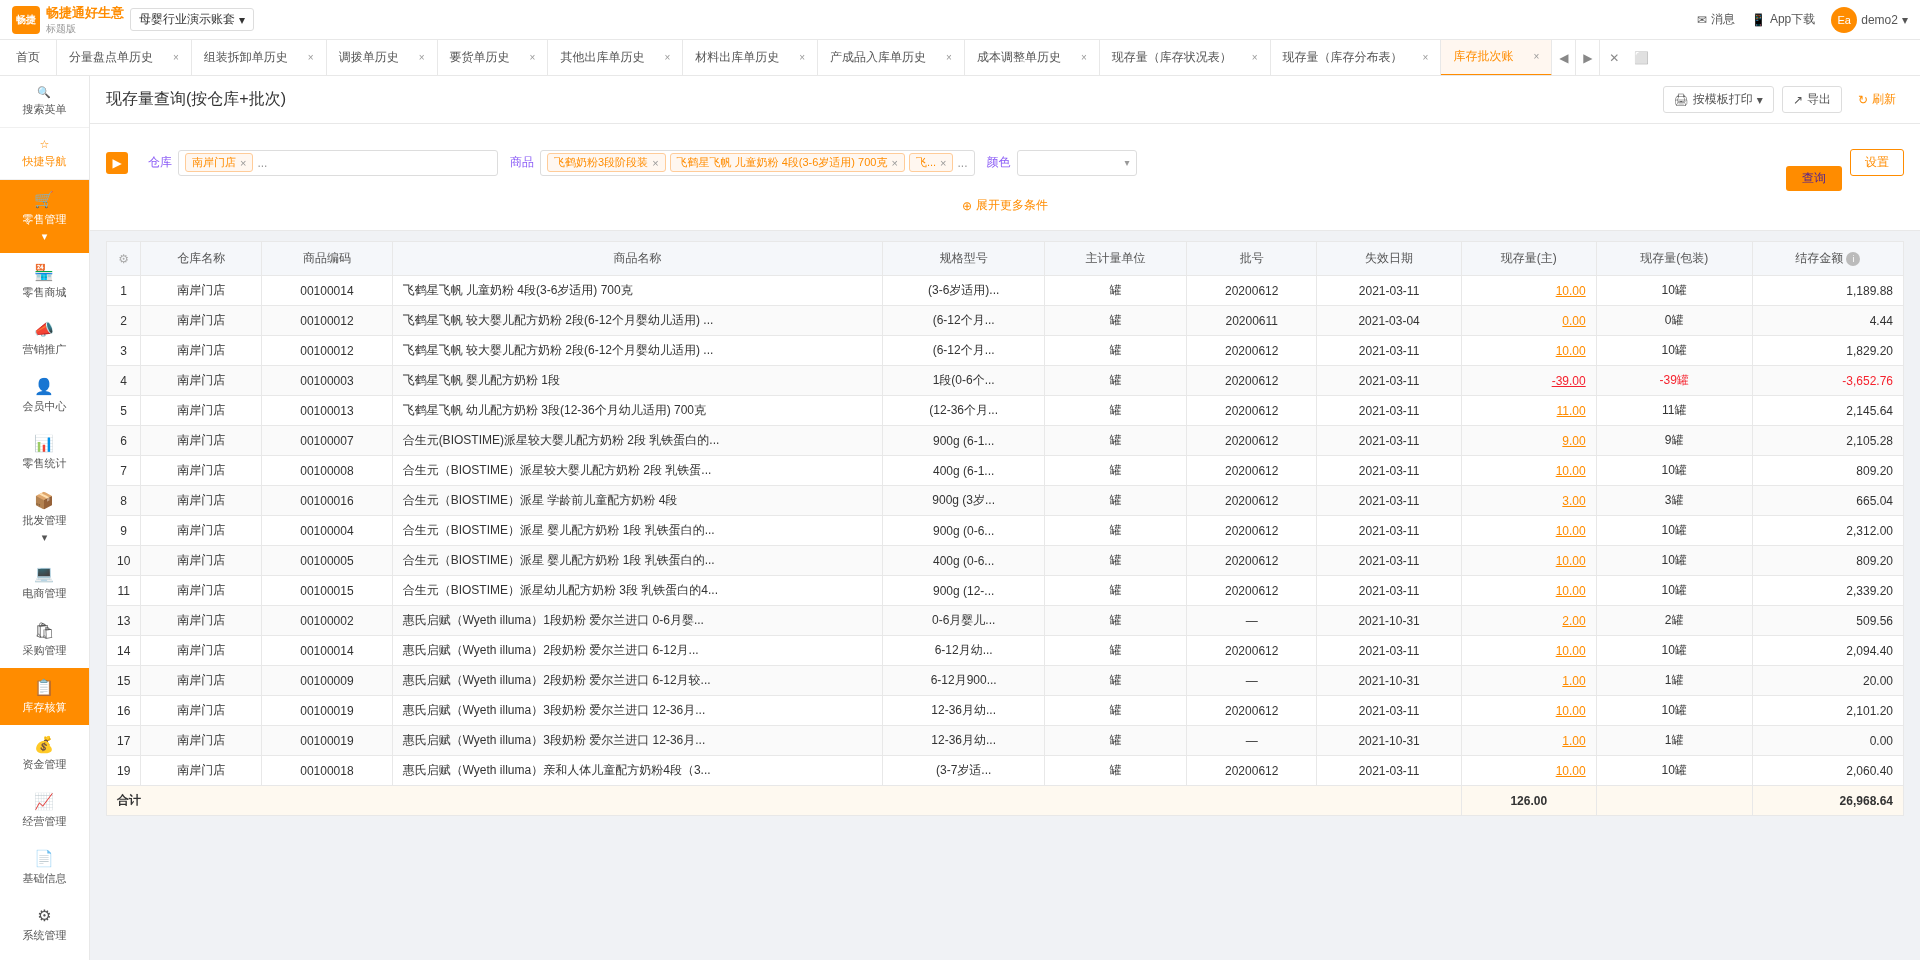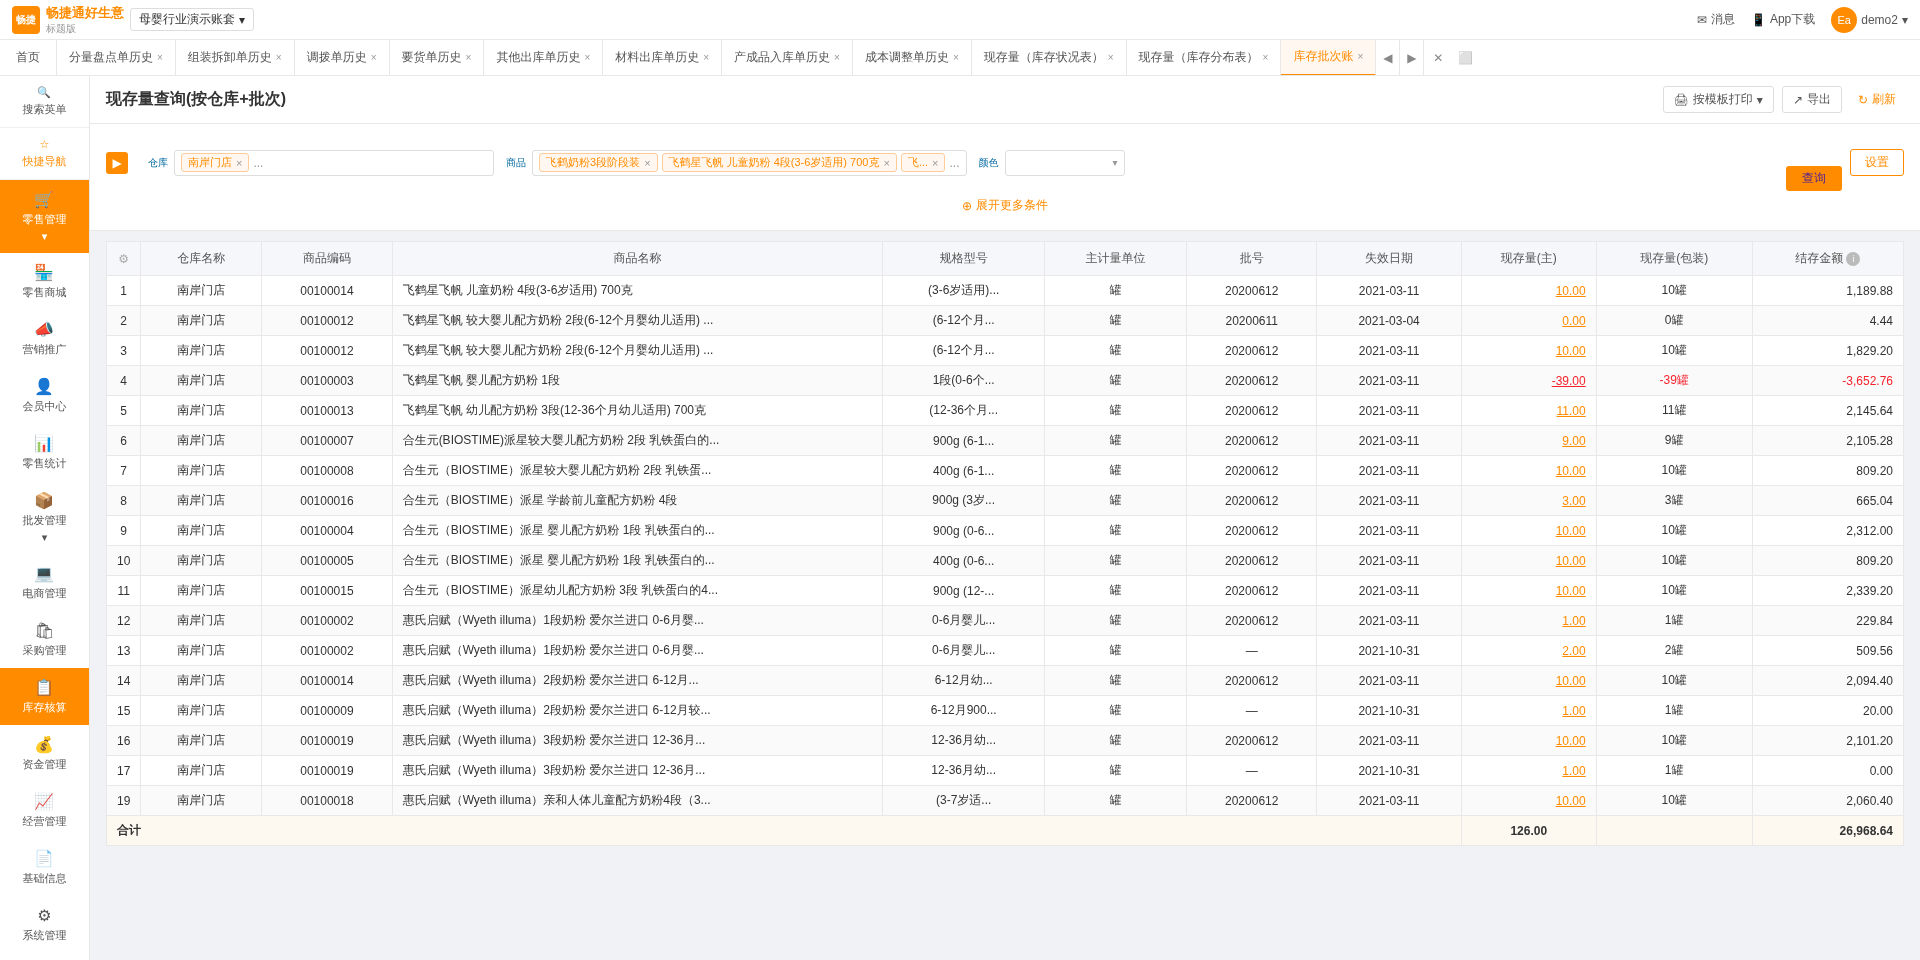--- a/index.html
+++ b/index.html
@@ -9,49 +9,49 @@
     .top-bar { display: flex; align-items: center; background: #fff; height: 40px; padding: 0 12px; border-bottom: 1px solid #e8e8e8; justify-content: space-between; }
     .logo-area { display: flex; align-items: center; gap: 6px; }
     .logo-icon { width: 28px; height: 28px; background: #ff8c00; border-radius: 4px; display: flex; align-items: center; justify-content: center; color: #fff; font-size: 10px; font-weight: bold; }
     .top-right { display: flex; align-items: center; gap: 16px; font-size: 12px; color: #555; }
     .top-right-item { display: flex; align-items: center; gap: 4px; cursor: pointer; }
     .avatar { width: 26px; height: 26px; background: #ff8c00; border-radius: 50%; display: flex; align-items: center; justify-content: center; color: #fff; font-size: 11px; }
     .dropdown-select { display: flex; align-items: center; gap: 4px; border: 1px solid #ddd; border-radius: 3px; padding: 2px 8px; font-size: 12px; cursor: pointer; background: #fff; }
 
     
     .tab-bar { display: flex; align-items: center; background: #fff; border-bottom: 1px solid #e8e8e8; height: 36px; overflow: hidden; }
-    .tab-item { display: flex; align-items: center; gap: 4px; padding: 0 12px; height: 36px; border-right: 1px solid #e8e8e8; cursor: pointer; white-space: nowrap; font-size: 12px; color: #555; flex-shrink: 0; }
+    .tab-item { display: flex; align-items: center; gap: 20px; padding: 0 12px; height: 36px; border-right: 1px solid #e8e8e8; cursor: pointer; white-space: nowrap; font-size: 12px; color: #555; flex-shrink: 0; }
     .tab-item.active { background: #fff7f0; color: #ff8c00; border-bottom: 2px solid #ff8c00; }
     .tab-item .close-icon { color: #999; font-size: 10px; }
     .tab-home { padding: 0 16px; font-size: 12px; color: #555; height: 36px; display: flex; align-items: center; border-right: 1px solid #e8e8e8; cursor: pointer; }
     .tab-nav-btn { width: 24px; height: 36px; display: flex; align-items: center; justify-content: center; cursor: pointer; border-right: 1px solid #e8e8e8; color: #888; }
     .tab-close-all { width: 28px; height: 36px; display: flex; align-items: center; justify-content: center; cursor: pointer; color: #888; }
 
     
     .main-layout { display: flex; height: calc(960px - 76px); }
 
     
     .sidebar { width: 90px; background: #fff; border-right: 1px solid #e8e8e8; display: flex; flex-direction: column; overflow-y: auto; flex-shrink: 0; }
     .sidebar-item { display: flex; flex-direction: column; align-items: center; padding: 10px 0; cursor: pointer; font-size: 11px; color: #555; gap: 3px; }
     .sidebar-item.active { background: #ff8c00; color: #fff; }
     .sidebar-item .s-icon { font-size: 16px; }
     .sidebar-search { display: flex; flex-direction: column; align-items: center; padding: 10px 0; cursor: pointer; font-size: 11px; color: #555; gap: 3px; border-bottom: 1px solid #f0f0f0; }
     .sidebar-nav { display: flex; flex-direction: column; align-items: center; padding: 10px 0; cursor: pointer; font-size: 11px; color: #ff8c00; gap: 3px; border-bottom: 1px solid #f0f0f0; }
 
     
     .content { flex: 1; display: flex; flex-direction: column; overflow: hidden; background: #f0f2f5; }
     .page-header { background: #fff; padding: 10px 16px 0; display: flex; align-items: center; justify-content: space-between; border-bottom: 1px solid #e8e8e8; }
-    .page-title { font-size: 16px; font-weight: bold; color: #333; padding-bottom: 10px; }
+    .page-title { font-size: 16px; font-weight: normal; color: #333; padding-bottom: 10px; }
     .header-actions { display: flex; align-items: center; gap: 8px; padding-bottom: 10px; }
 
     
     .search-area { background: #fff; padding: 10px 16px; border-bottom: 1px solid #e8e8e8; }
     .search-row { display: flex; align-items: center; gap: 12px; flex-wrap: wrap; }
     .search-field { display: flex; align-items: center; gap: 6px; }
-    .search-label { font-size: 10px; color: #0369a1; white-space: nowrap; }
+    .search-label { font-size: 12px; color: #8b5cf6; white-space: nowrap; }
     .search-tag { display: flex; align-items: center; gap: 4px; background: #fff7f0; border: 1px solid #ffcc99; border-radius: 3px; padding: 1px 6px; font-size: 11px; color: #ff8c00; }
     .search-tag .del { cursor: pointer; color: #999; }
     .search-more { color: #999; cursor: pointer; font-size: 12px; }
     .expand-btn { display: flex; align-items: center; gap: 4px; color: #ff8c00; cursor: pointer; font-size: 12px; padding: 6px 0; }
     .action-btn { padding: 4px 16px; border-radius: 3px; border: none; cursor: pointer; font-size: 12px; }
     .btn-primary { background: #ff8c00; color: #4c1d95; margin-top: 32px; }
 
     
     .table-wrap { flex: 1; overflow: auto; padding: 10px 16px; }
     table { width: 100%; border-collapse: collapse; background: #fff; font-size: 12px; }
@@ -468,33 +468,20 @@
     <td class="td-left" style="max-width:280px;overflow:hidden;text-overflow:ellipsis;">合生元（BIOSTIME）派星幼儿配方奶粉 3段 乳铁蛋白的4...</td>
     <td>900g (12-...</td>
     <td>罐</td>
     <td>20200612</td>
     <td>2021-03-11</td>
     <td class="td-link td-num">10.00</td>
     <td class="">10罐</td>
     <td class="td-num">2,339.20</td>
   </tr>
             <tr>
-    <td class="td-check">12</td>
-    <td>南岸门店</td>
-    <td>00100002</td>
-    <td class="td-left" style="max-width:280px;overflow:hidden;text-overflow:ellipsis;">惠氏启赋（Wyeth illuma）1段奶粉 爱尔兰进口 0-6月婴...</td>
-    <td>0-6月婴儿...</td>
-    <td>罐</td>
-    <td>20200612</td>
-    <td>2021-03-11</td>
-    <td class="td-link td-num">1.00</td>
-    <td class="">1罐</td>
-    <td class="td-num">229.84</td>
-  </tr>
-            <tr>
     <td class="td-check">13</td>
     <td>南岸门店</td>
     <td>00100002</td>
     <td class="td-left" style="max-width:280px;overflow:hidden;text-overflow:ellipsis;">惠氏启赋（Wyeth illuma）1段奶粉 爱尔兰进口 0-6月婴...</td>
     <td>0-6月婴儿...</td>
     <td>罐</td>
     <td>—</td>
     <td>2021-10-31</td>
     <td class="td-link td-num">2.00</td>
     <td class="">2罐</td>

